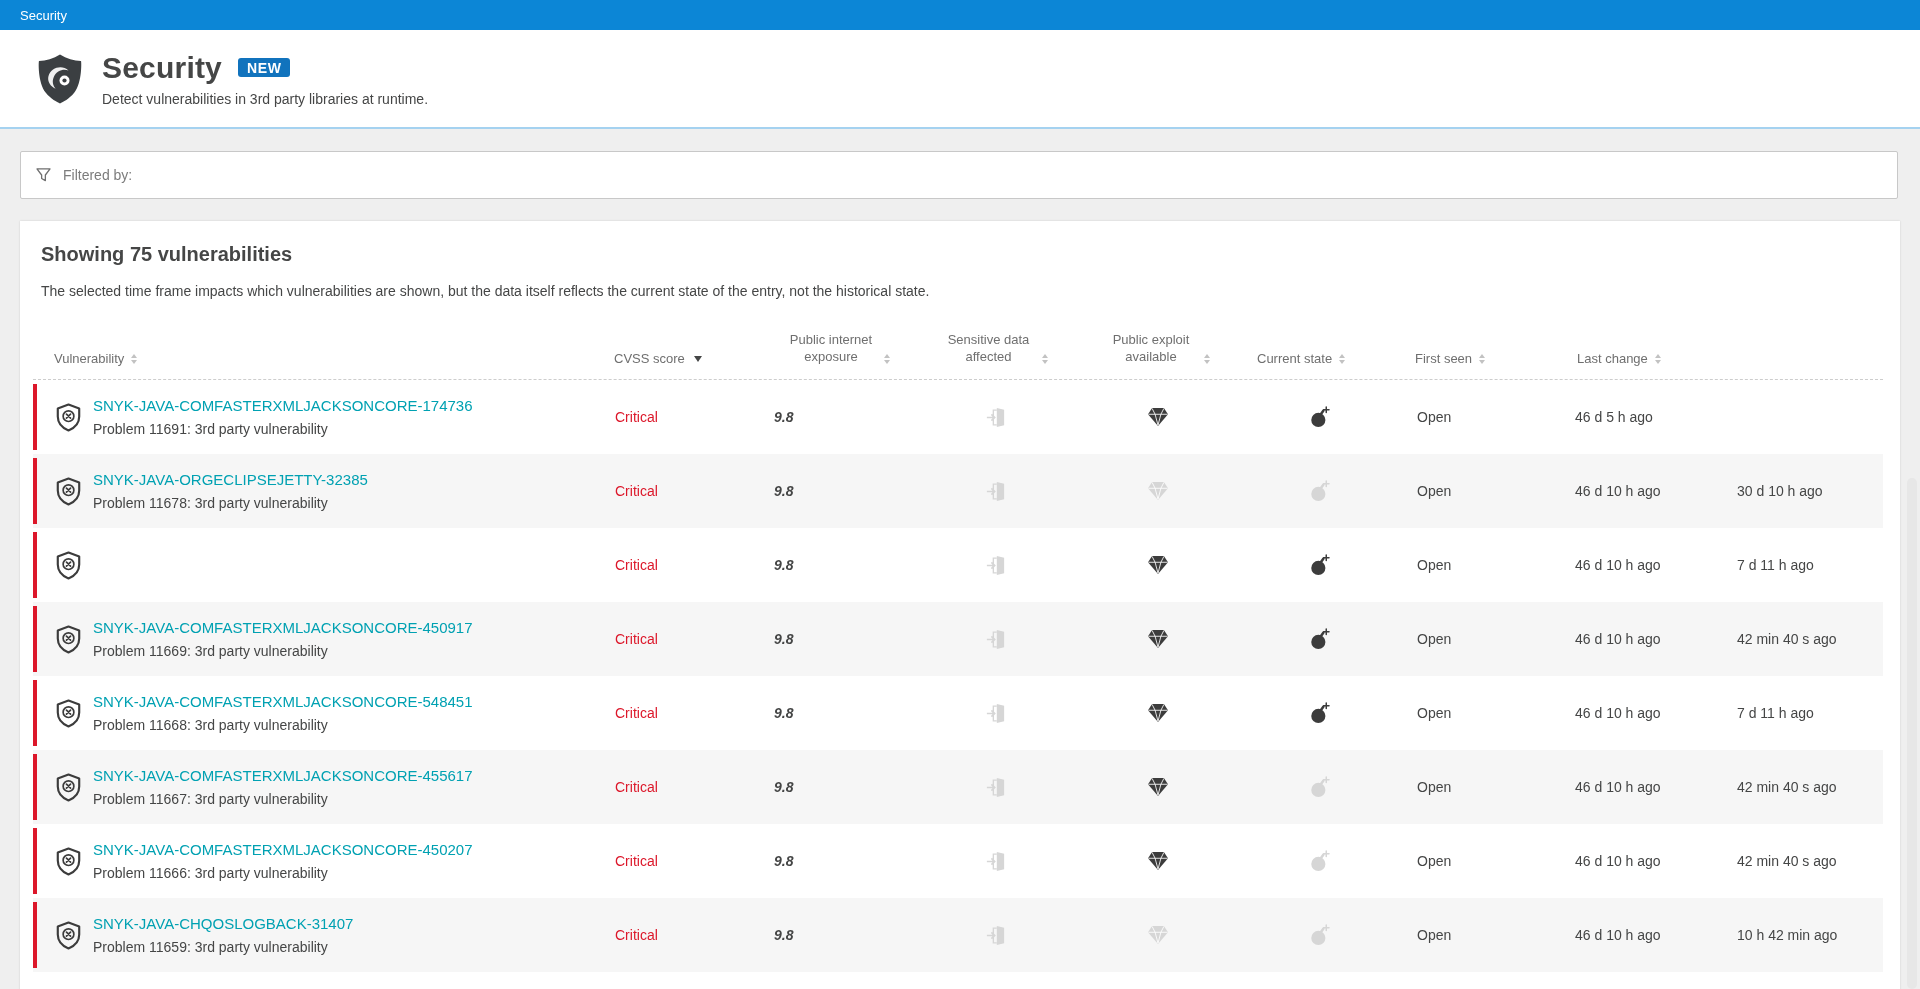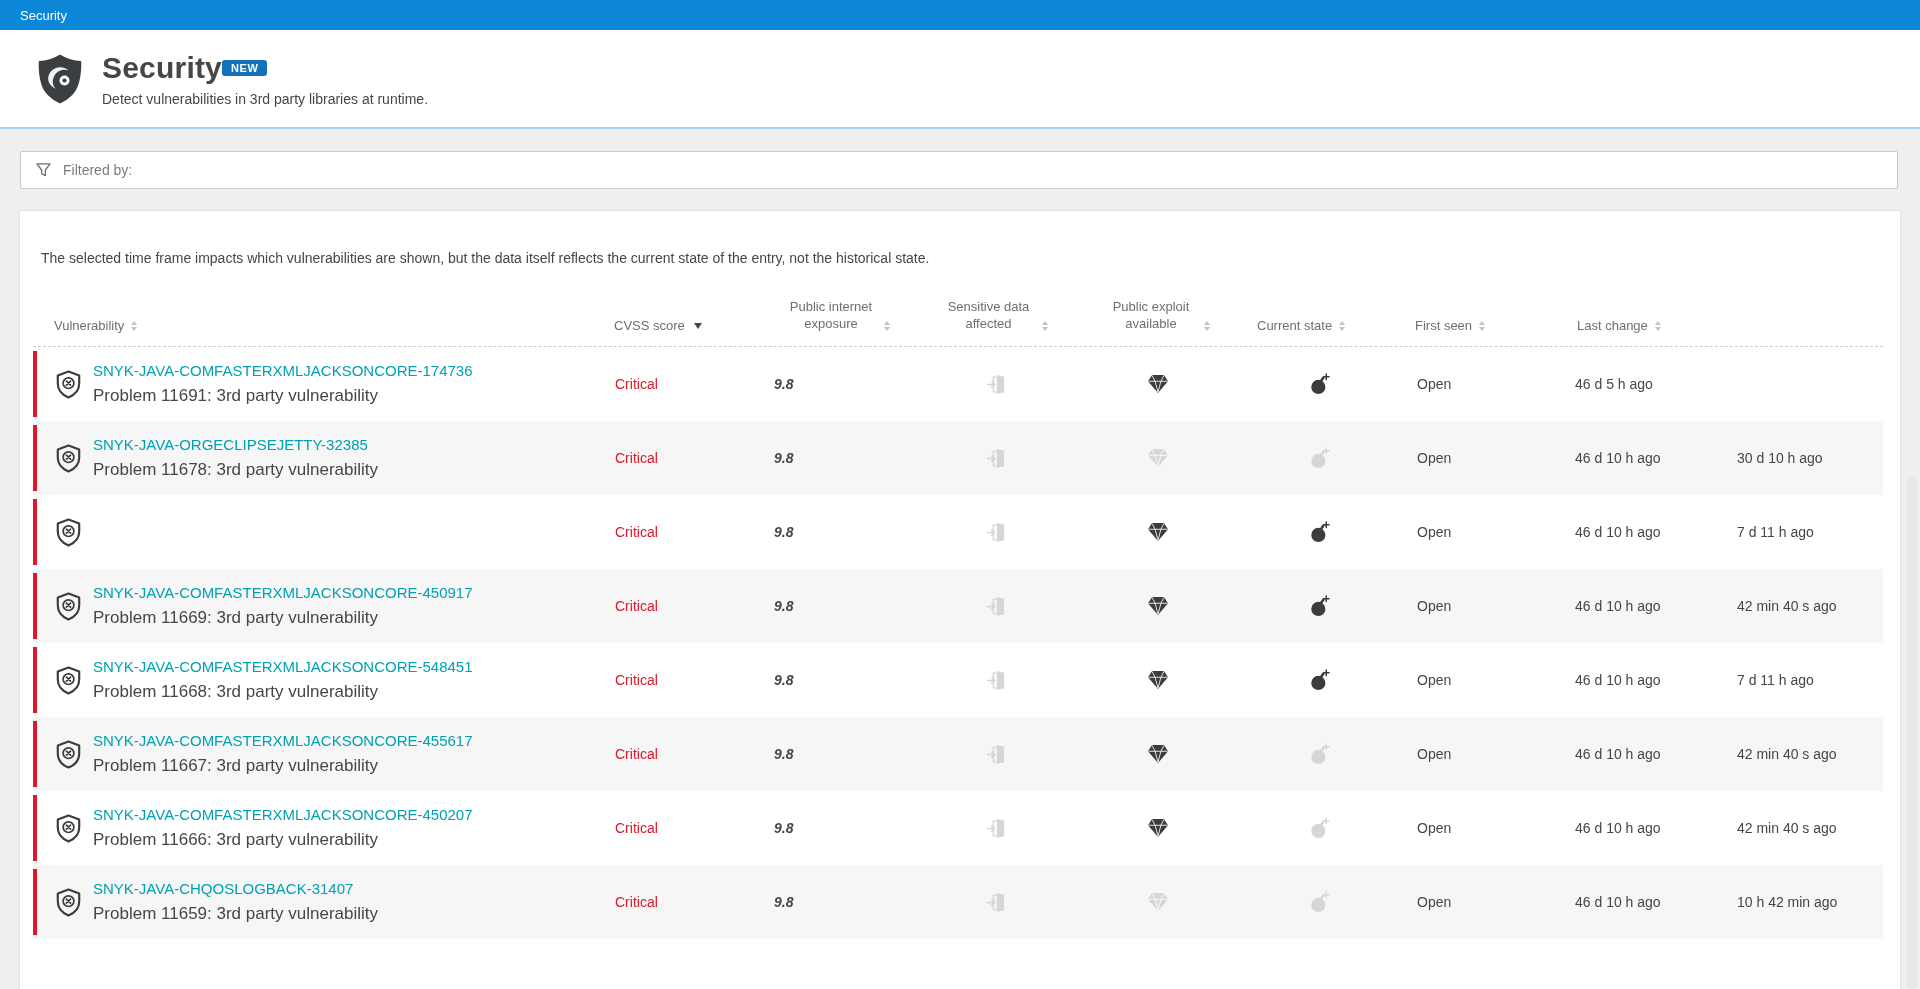--- a/index.html
+++ b/index.html
@@ -10,26 +10,26 @@
   .topbar { height:30px; background:#0c86d6; display:flex; align-items:center; padding-left:20px; }
   .topbar-title { color:#ffffff; font-size:13px; }
 
   
   .app-header { background:#ffffff; height:99px; border-bottom:2px solid #a5d2f0;
     display:flex; align-items:center; padding-left:36px; }
   .app-logo { width:48px; height:52px; margin-right:18px; flex:0 0 auto; }
   .app-header-text { display:flex; flex-direction:column; }
   .title-line { display:flex; align-items:center; }
   .app-title { font-size:30px; font-weight:600; color:#454646; letter-spacing:.2px; }
-  .new-badge { background:#1173bd; color:#fff; font-size:11px; font-weight:700;
+  .new-badge { margin-left:16px; background:#1173bd; color:#fff; font-size:14px; font-weight:700;
     letter-spacing:.6px; padding:3px 9px 2px; border-radius:3px; line-height:1; }
   .app-subtitle { font-size:14px; margin-top:6px; color:#454646; }
 
   
-  .filterbar { margin:22px 22px 0 20px; height:38px; background:#fff; border:1px solid #c8c8c8;
+  .filterbar { margin:22px 22px 0 20px; height:48px; background:#fff; border:1px solid #c8c8c8;
     border-radius:2px; display:flex; align-items:center; padding-left:15px; cursor:text; }
   .filter-label { font-size:14px; color:#7c7c7c; margin-left:12px; }
 
   
   .card { margin:22px 20px 0 20px; background:#ffffff; box-shadow:0 0 2px rgba(0,0,0,.14);
     min-height:780px; padding:22px 0 0 13px; }
   .card-heading { font-size:20px; font-weight:700; color:#454646; margin-left:8px; }
   .card-desc { font-size:14px; color:#454646; margin:17px 0 0 8px; }
 
   
@@ -55,21 +55,21 @@
     border-top:6px solid #454646; margin:0 0 4px 9px; }
 
   .trow { position:relative; height:74px; background:#ffffff; }
   .trow.alt { background:#f6f6f6; }
   .row-accent { position:absolute; left:0; top:4px; bottom:4px; width:3.5px; background:#dc172a; }
   .cell { display:flex; align-items:center; font-size:14px; color:#454646; }
   .c-vuln { padding-left:23px; }
   .vuln-icon { margin-right:12px; display:flex; }
   .vuln-text { display:flex; flex-direction:column; justify-content:center; }
   .vuln-link { font-size:15px; color:#00a1b2; text-decoration:none; line-height:1.25; cursor:pointer; }
-  .vuln-problem { font-size:17px; color:#454646; margin-top:5px; }
+  .vuln-problem { font-size:14px; color:#454646; margin-top:5px; }
   .c-risk { padding-left:15px; color:#dc172a; }
   .c-cvss { padding-left:14px; font-weight:700;font-style:italic; }
   .c-icon { justify-content:center; }
   .c-state { padding-left:17px; }
   .c-seen { padding-left:15px; }
   .c-change { padding-left:17px; }
 
   .flagicon { display:flex; }
   .flagicon.on  { --ic:#3c3c3c; }
   .flagicon.off { --ic:#d6d6d6; }
@@ -102,20 +102,21 @@
 </div>
 
 <div class="filterbar">
   <svg width="15" height="14" viewBox="0 0 16 15">
     <path d="M1 1 H15 L10 7.5 V13.5 L6 11.2 V7.5 Z" fill="none" stroke="#6f6f6f" stroke-width="1.4" stroke-linejoin="round"></path>
   </svg>
   <span class="filter-label">Filtered by:</span>
 </div>
 
 <div class="card">
+  <div class="card-heading">Showing 75 vulnerabilities</div>
   <div class="card-desc">The selected time frame impacts which vulnerabilities are shown, but the data itself reflects the current state of the entry, not the historical state.</div>
 
   <div class="vtable">
     <div class="thead">
       <div class="th c1">
         <span>Vulnerability</span>
         <span class="sort">
             <i class="up"></i>
             <i class="dn"></i>
           </span>

